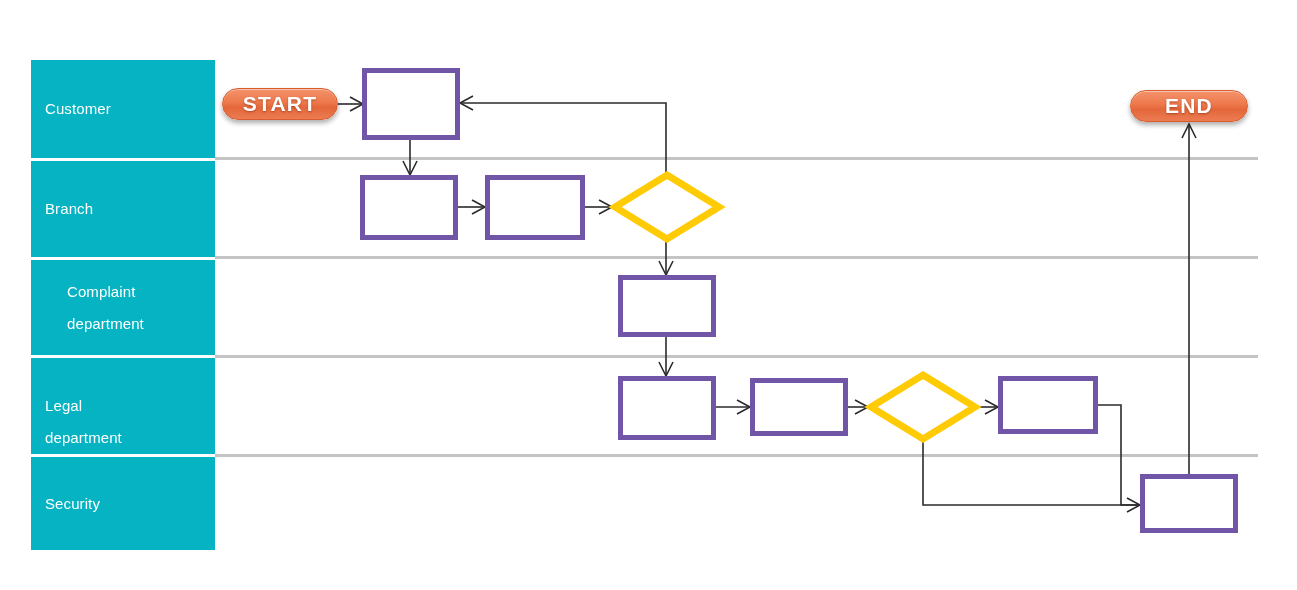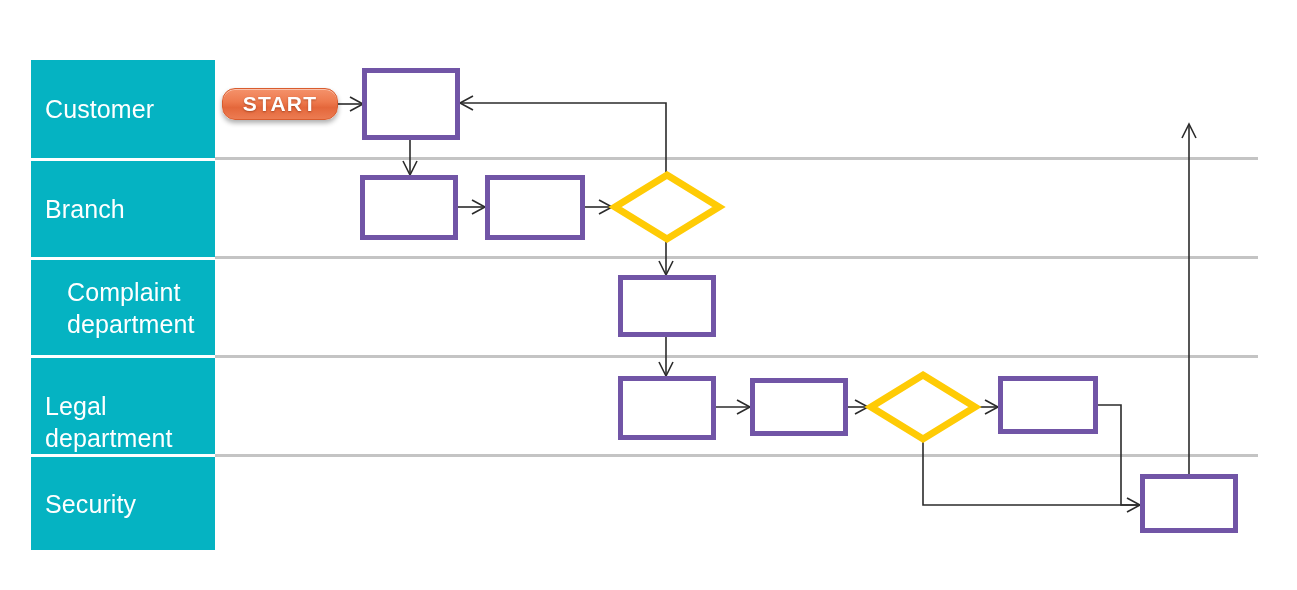--- a/index.html
+++ b/index.html
@@ -24,21 +24,21 @@
     left: 31px;
     width: 184px;
     background: #05B3C2;
     color: #ffffff;
     display: flex;
     align-items: center;
     box-sizing: border-box;
     padding-left: 14px;
   }
   .lane-label {
-    font-size: 25px;
+    font-size: 15px;
     line-height: 32px;
     font-weight: 400;
     letter-spacing: 0.1px;
     white-space: pre-line;
     color: #ffffff;
   }
   
   .lane-divider {
     position: absolute;
     left: 215px;
@@ -189,24 +189,27 @@
     <g>
       <polyline points="1098,405 1121,405 1121,505 1139,505"></polyline>
     </g>
 
     <g>
       <line x1="1189" y1="474" x2="1189" y2="125"></line>
       <polyline class="arrowhead" points="1182,138 1189,124 1196,138"></polyline>
     </g>
   </svg>
 
-  <div class="pill" style="left:222px; top:88px; width:116px; height:32px;border-radius:13px;">
+  <div class="pill" style="left:222px; top:88px; width:116px; height:32px;">
     <span class="pill-label">START</span>
   </div>
 
+  <div class="pill" style="left:1130px; top:90px; width:118px; height:32px;">
+    <span class="pill-label">END</span>
+  </div>
 
   <div class="node-box" style="left:362px; top:68px; width:98px; height:72px;"></div>
 
   <div class="node-box" style="left:360px; top:175px; width:98px; height:65px;"></div>
 
   <div class="node-box" style="left:485px; top:175px; width:100px; height:65px;"></div>
 
   <div class="node-box" style="left:618px; top:275px; width:98px; height:62px;"></div>
 
   <div class="node-box" style="left:618px; top:376px; width:98px; height:64px;"></div>

